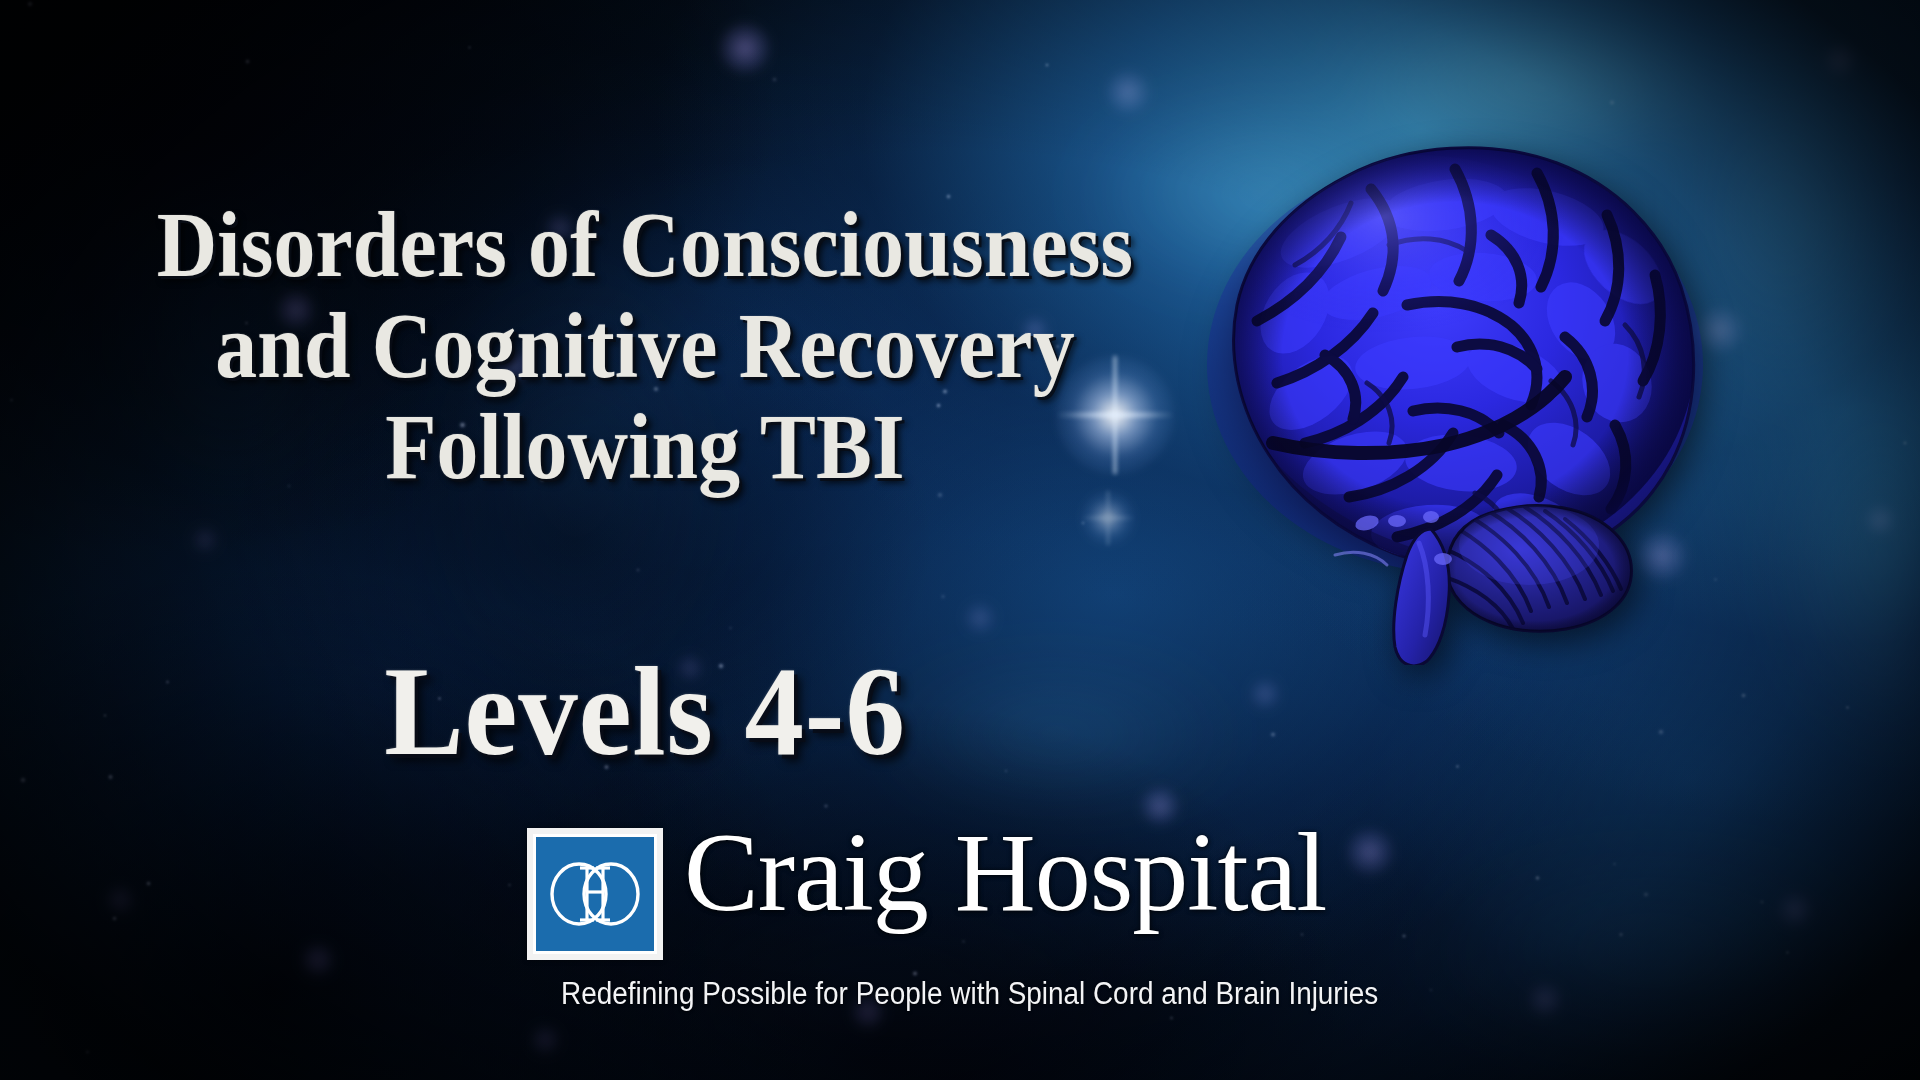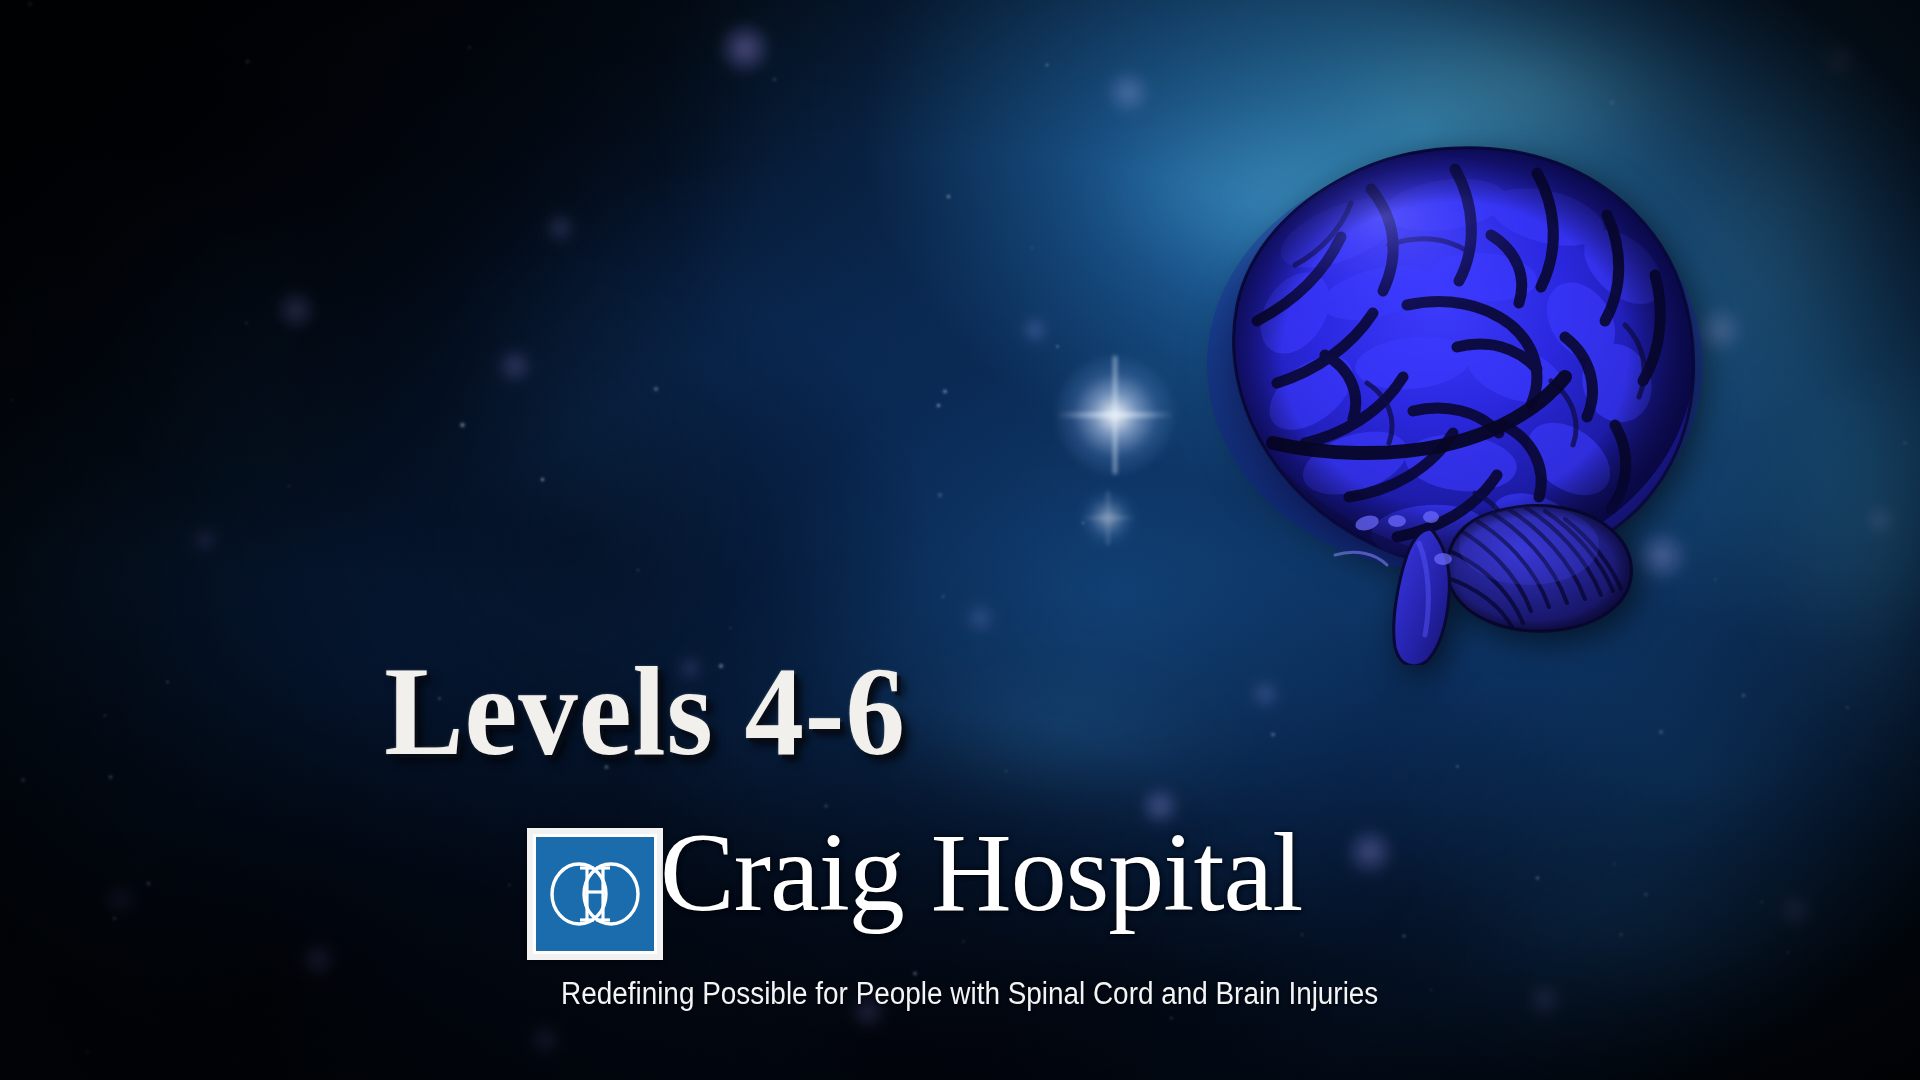--- a/index.html
+++ b/index.html
@@ -168,21 +168,21 @@
     position: absolute;
     inset: 6px;
     border: 3px solid #ffffff;
     background: #1b6cad;
     box-sizing: border-box;
   }
   #logo-mark svg { position: absolute; inset: 0; width: 100%; height: 100%; }
 
   #wordmark {
     position: absolute;
-    left: 136px;
+    left: 160px;
     top: -8px;
     font-family: "Liberation Serif", "DejaVu Serif", serif;
     font-weight: normal;
     font-size: 112px;
     line-height: 1;
     color: #ffffff;
     letter-spacing: -1px;
     white-space: nowrap;
     text-shadow: 0 0 5px rgba(0,0,0,0.55), 1px 2px 4px rgba(0,0,0,0.45);
     user-select: none;
@@ -480,20 +480,25 @@
           <ellipse cx="222" cy="398" rx="12" ry="7" transform="rotate(-16 222 398)"></ellipse>
           <ellipse cx="252" cy="396" rx="9" ry="6"></ellipse>
           <ellipse cx="286" cy="392" rx="8" ry="6"></ellipse>
           <ellipse cx="298" cy="434" rx="9" ry="6"></ellipse>
         </g>
         <path d="M190,430 C210,424 230,428 242,440" fill="none" stroke="#8a88ff" stroke-width="3" opacity=".55" stroke-linecap="round"></path>
       </g>
     </svg>
   </div>
 
+  <div id="title-block">
+    <span class="title-line" id="title-line-1">Disorders of Consciousness</span>
+    <span class="title-line" id="title-line-2">and Cognitive Recovery</span>
+    <span class="title-line" id="title-line-3">Following TBI</span>
+  </div>
 
   <div id="levels-text">Levels 4-6</div>
 
   <div id="logo-lockup">
 
     <div id="logo-mark">
       <div class="inner-frame"></div>
       <svg viewBox="0 0 136 132" xmlns="http://www.w3.org/2000/svg" aria-hidden="true">
         <g fill="none" stroke="#ffffff" stroke-width="3.4">
 

